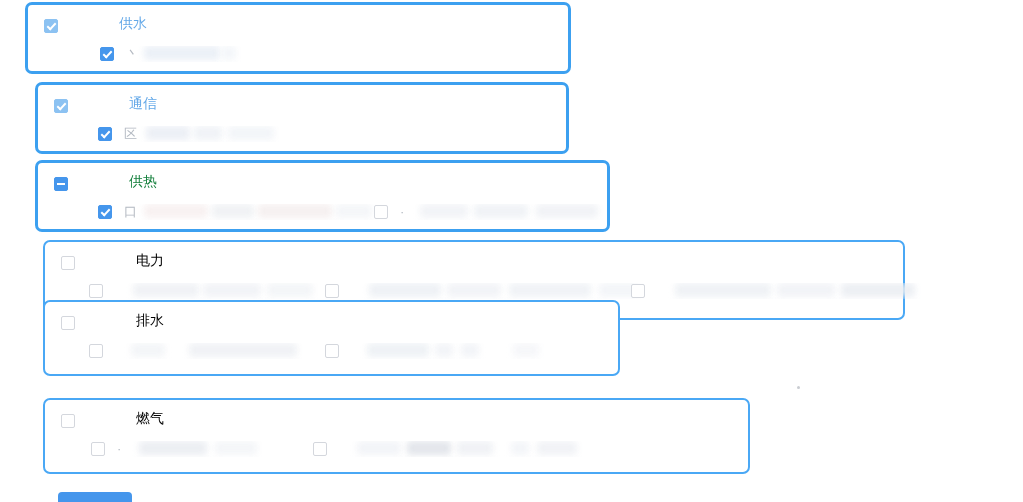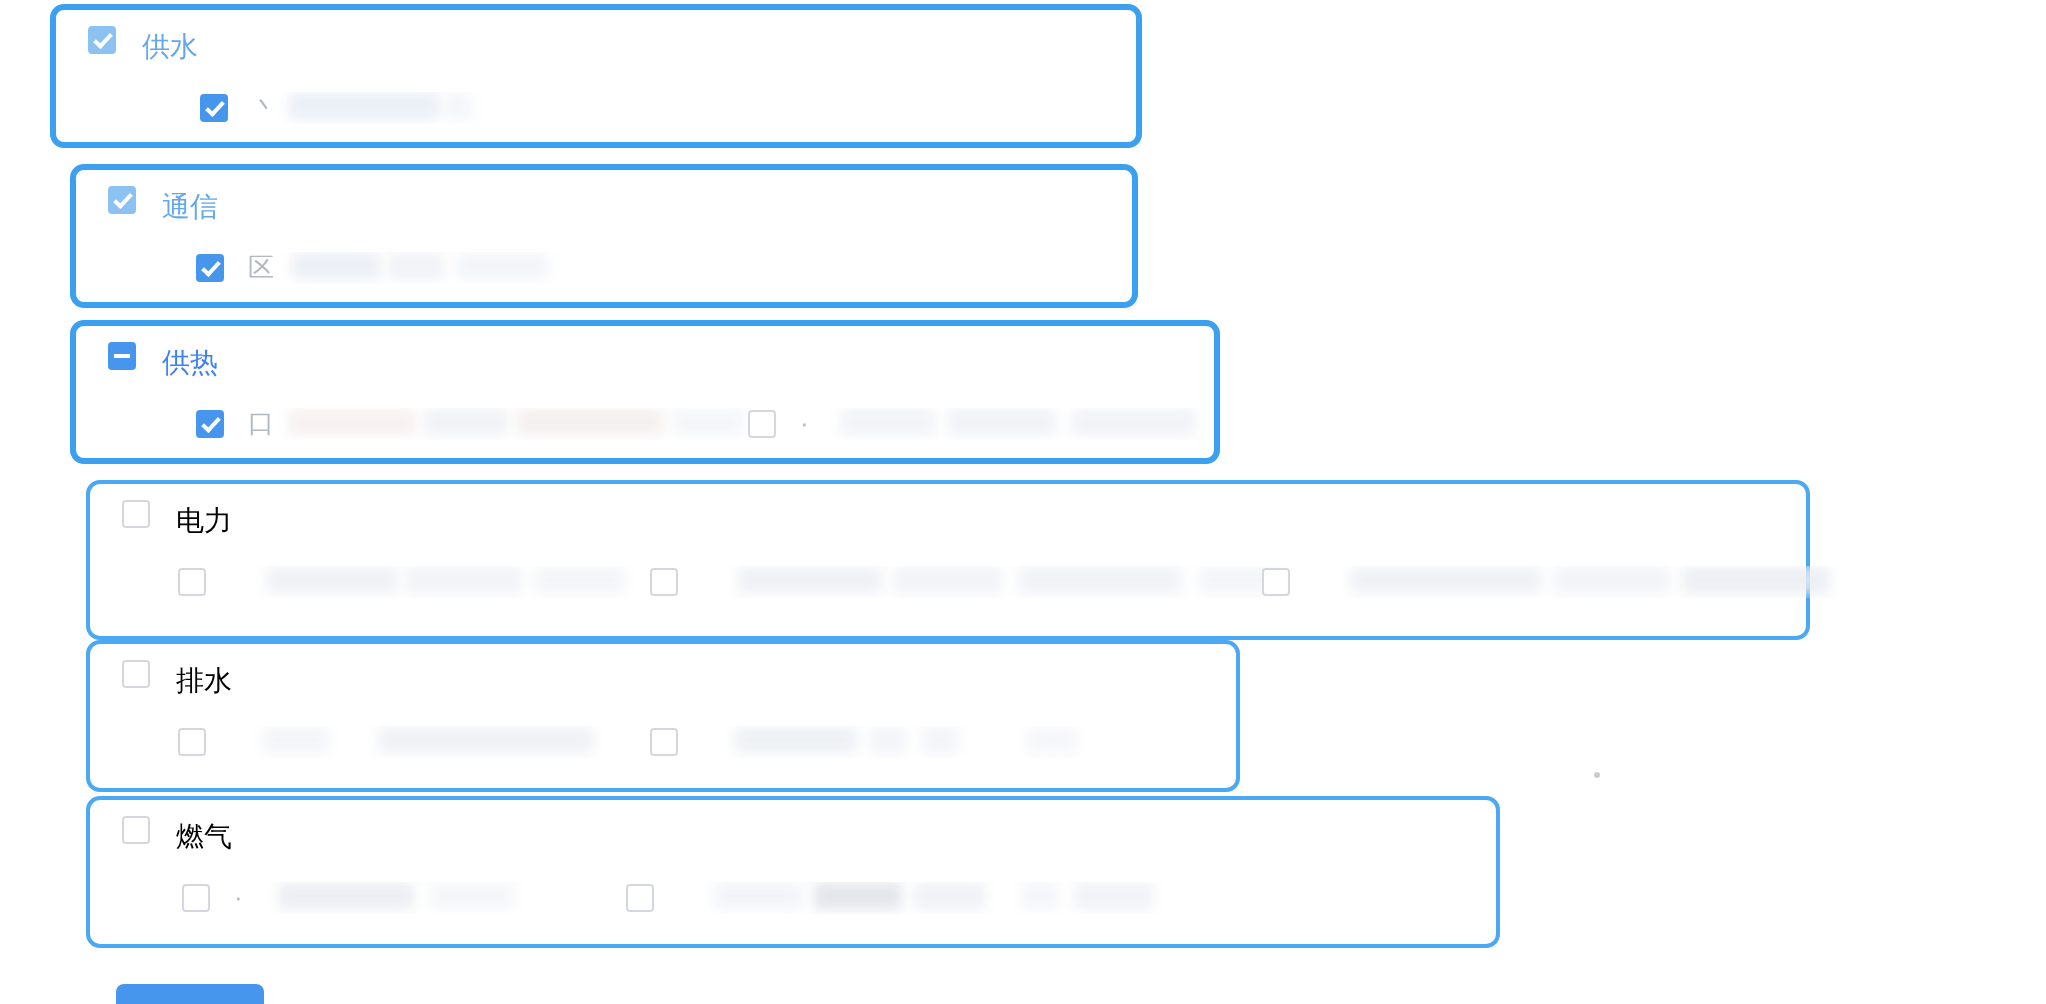--- a/index.html
+++ b/index.html
@@ -25,31 +25,32 @@
     border: 2px solid #4aa8f5;
     border-radius: 7px;
   }
   .group.strong { border-color: #3ca0f0; border-width: 3px; }
 
   .group-header {
     position: absolute;
     left: 16px;
     top: 8px;
     display: flex;
-    align-items: flex-start;
+    align-items: flex-end;
     height: 20px;
+    gap: 48px;
   }
   .group-label {
     margin-left: 13px;
     font-size: 14px;
     line-height: 20px;
     white-space: nowrap;
   }
   .group-label.on  { color: #63a8e8; }
-  .group-label.ind { color: #3b82f6; }
+  .group-label.ind { color: #15803d; }
   .group-label.off { color: #000000; }
 
   .children {
     position: absolute;
     left: 16px;
     right: 6px;
     top: 36px;
     height: 26px;
   }
 
@@ -251,21 +252,21 @@
         <div class="child" style="left: 570px;">
           <span class="cb off"></span>
           <span class="redact" style="width: 264px;">
             <span class="blur" style="left: 18px; width: 96px; background: rgb(237, 240, 244);"></span>
             <span class="blur" style="left: 120px; width: 58px; background: rgb(240, 242, 246);"></span>
             <span class="blur" style="left: 184px; width: 74px; background: rgb(234, 237, 242);"></span>
           </span>
         </div>
       </div>
     </div>
-    <div class="group" style="left: 43px; top: 320px; width: 577px; height: 76px;">
+    <div class="group" style="left: 43px; top: 300px; width: 577px; height: 76px;">
       <div class="group-header">
         <span class="cb off"></span>
         <span class="group-label off">排水</span>
       </div>
       <div class="children">
         <div class="child" style="left: 28px;">
           <span class="cb off"></span>
           <span class="redact" style="width: 188px;">
             <span class="blur" style="left: 16px; width: 34px; background: rgb(242, 244, 247);"></span>
             <span class="blur" style="left: 74px; width: 108px; background: rgb(238, 240, 244);"></span>

